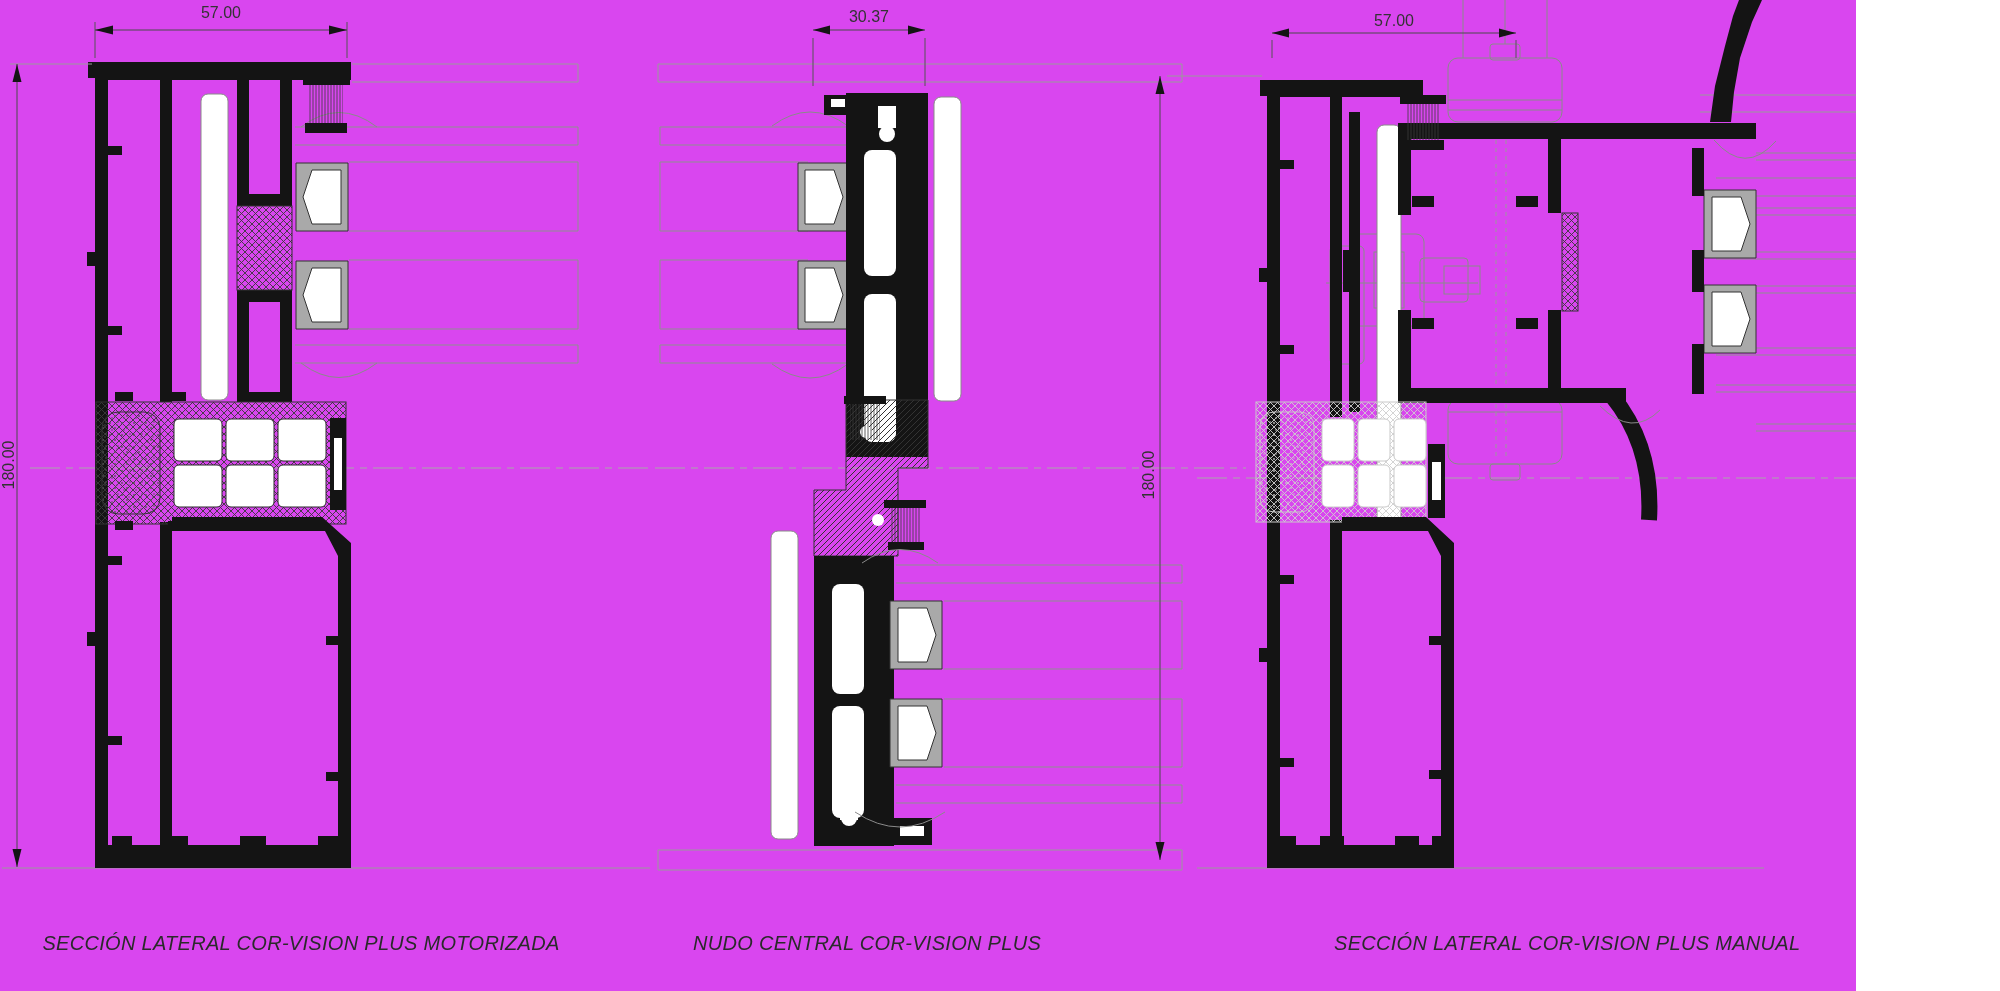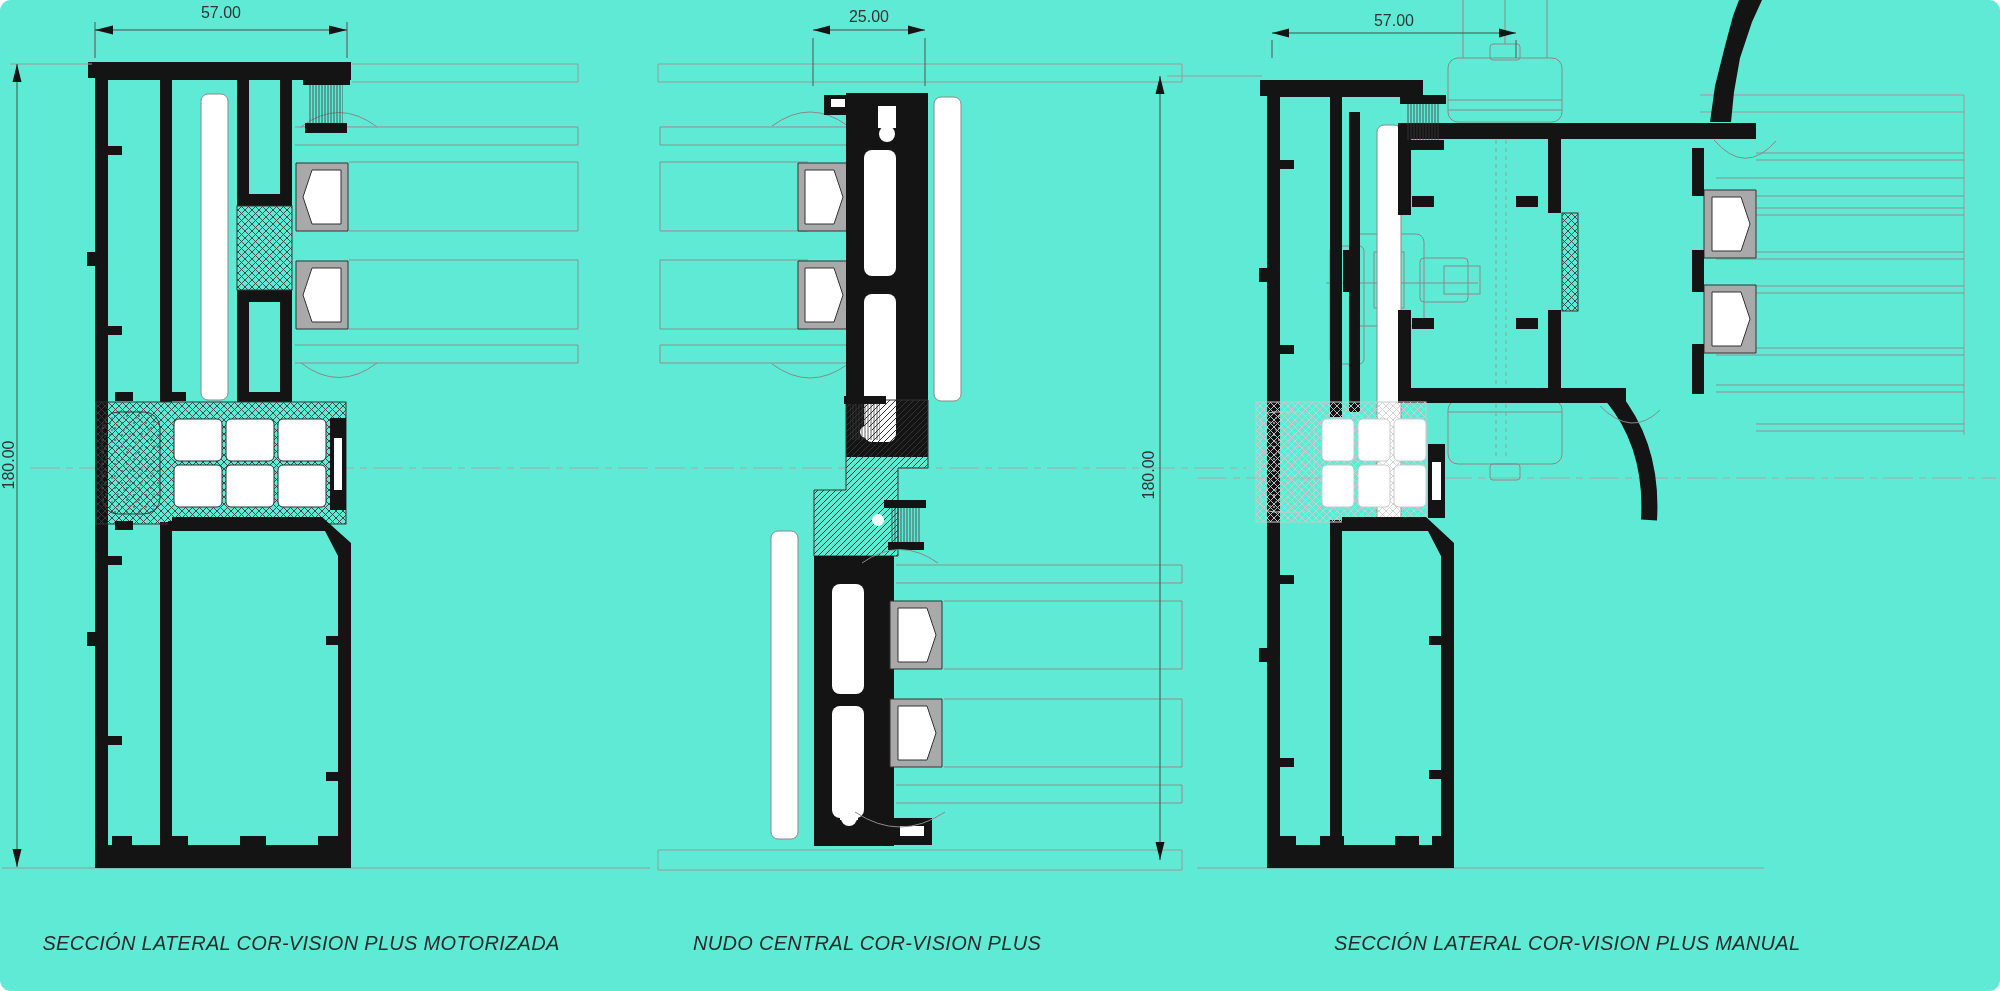--- a/index.html
+++ b/index.html
@@ -1,17 +1,17 @@
 <!DOCTYPE html>
 <html><head>
 <meta charset="utf-8">
 <style>
   html,body{margin:0;padding:0;background:#fff;}
-  #canvas{position:relative;width:2000px;height:991px;background:#5eead4;overflow:hidden;
-          font-family:"Liberation Sans",sans-serif;border-radius:11px;}
+  #canvas{position:relative;width:1856px;height:991px;background:#d946ef;overflow:hidden;
+          font-family:"Liberation Sans",sans-serif;}
   svg{position:absolute;left:0;top:0;}
   .ink{fill:#141414;stroke:none;}
   .wall{stroke:#9a9a9a;stroke-width:1;fill:none;}
   .glass{stroke:#8f8f8f;stroke-width:1;fill:none;}
   .thin{stroke:#555;stroke-width:1;fill:none;}
   .ghost{stroke:#8a8a8a;stroke-width:1;fill:none;}
   .ghostf{stroke:#8a8a8a;stroke-width:1;fill:#fff;}
   .cl{stroke:#a8a8a8;stroke-width:1;fill:none;stroke-dasharray:30 6 7 6;}
   .dim{stroke:#4a4a4a;stroke-width:1;fill:none;}
   .arr{fill:#141414;stroke:none;}
@@ -370,20 +370,20 @@
       <line class="wall" x1="1167" y1="76" x2="1262" y2="76"></line>
       <line class="dim" x1="1160" y1="76" x2="1160" y2="860"></line>
       <polygon class="arr" points="1160,76 1155.5,94 1164.5,94"></polygon>
       <polygon class="arr" points="1160,860 1155.5,842 1164.5,842"></polygon>
     </g>
   </g>
 </svg>
 
   <div class="d-label" style="left:95px;top:4px;width:252px;">57.00</div>
   <div class="d-label v" style="left:-31px;top:456px;">180.00</div>
-  <div class="d-label" style="left:813px;top:8px;width:112px;">25.00</div>
+  <div class="d-label" style="left:813px;top:8px;width:112px;">30.37</div>
   <div class="d-label" style="left:1272px;top:12px;width:244px;">57.00</div>
   <div class="d-label v" style="left:1109px;top:466px;">180.00</div>
 
   <div class="t-label" style="left:1px;top:932px;width:600px;">SECCIÓN LATERAL COR-VISION PLUS MOTORIZADA</div>
   <div class="t-label" style="left:1334px;top:932px;width:400px;">SECCIÓN LATERAL COR-VISION PLUS MANUAL</div>
   <div class="t-label" style="left:667px;top:932px;width:400px;">NUDO CENTRAL COR-VISION PLUS</div>
 </div>
 
 </body></html>

